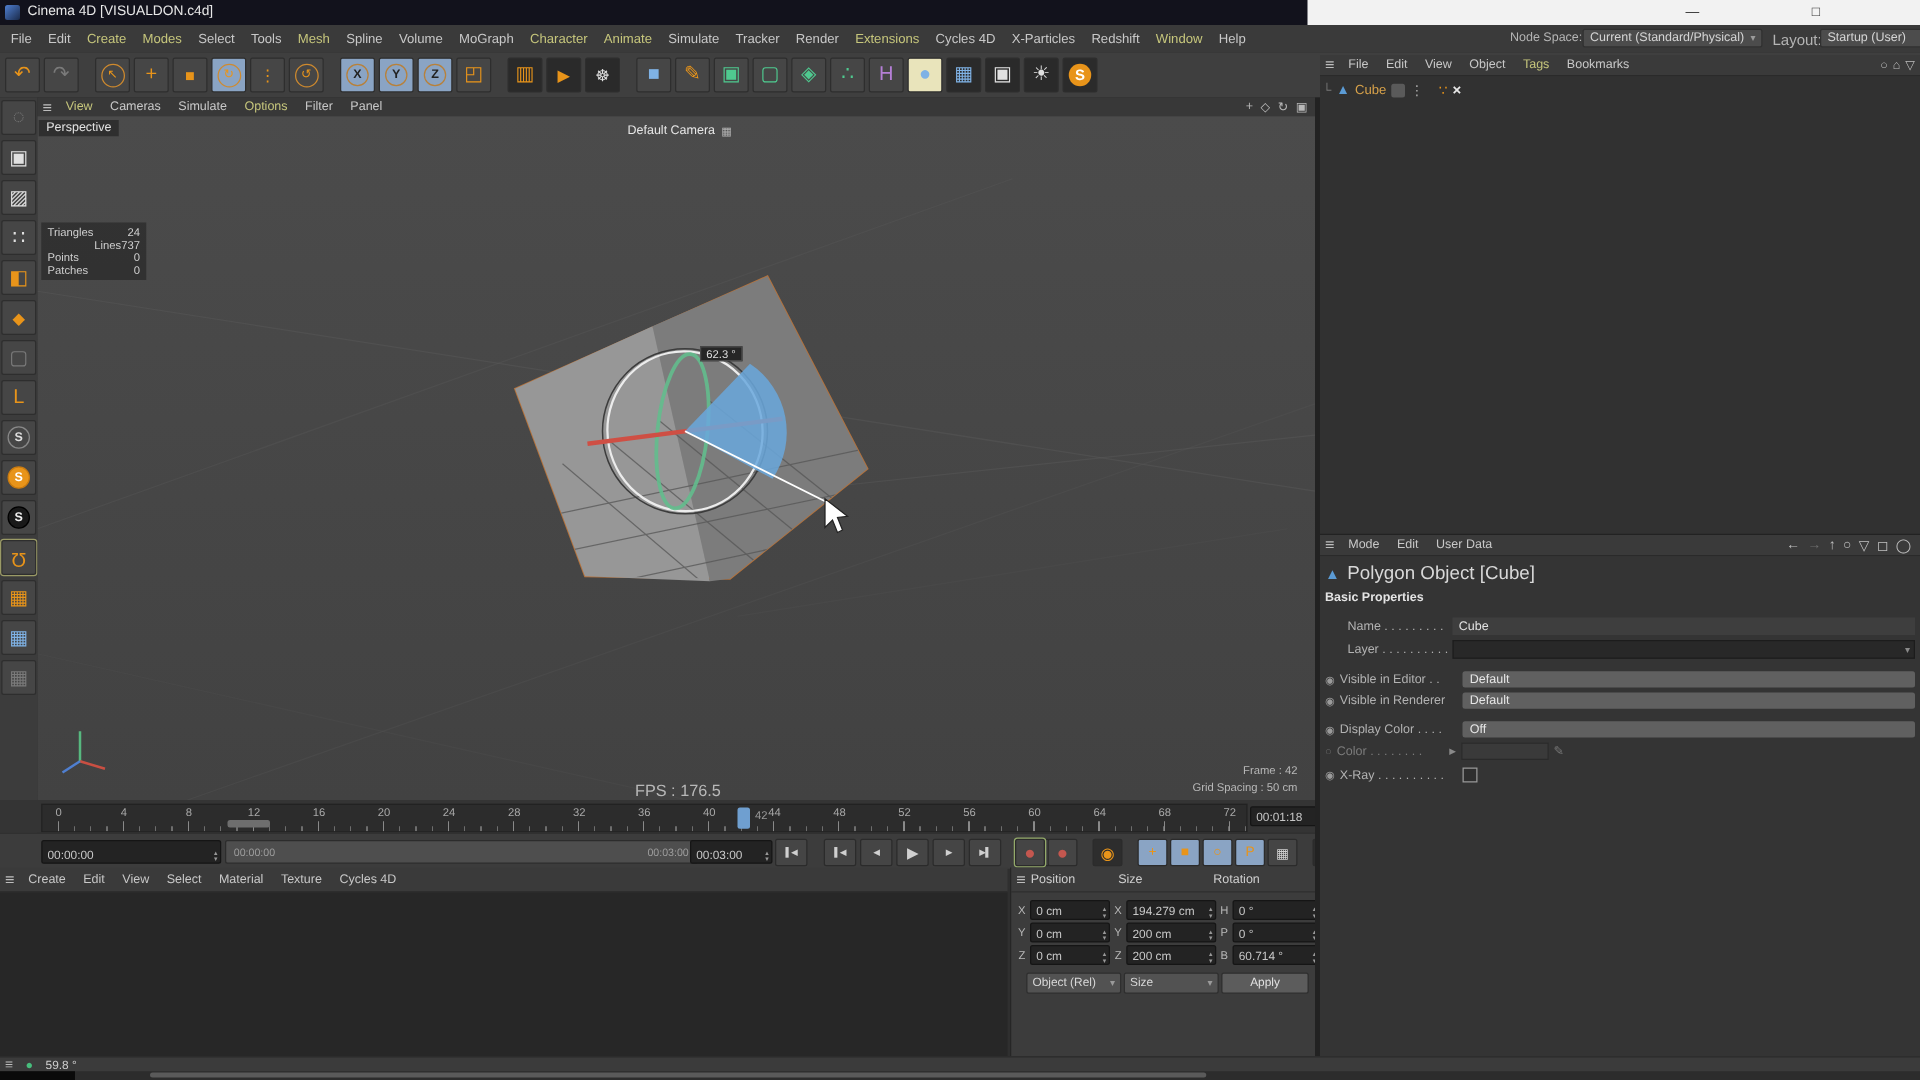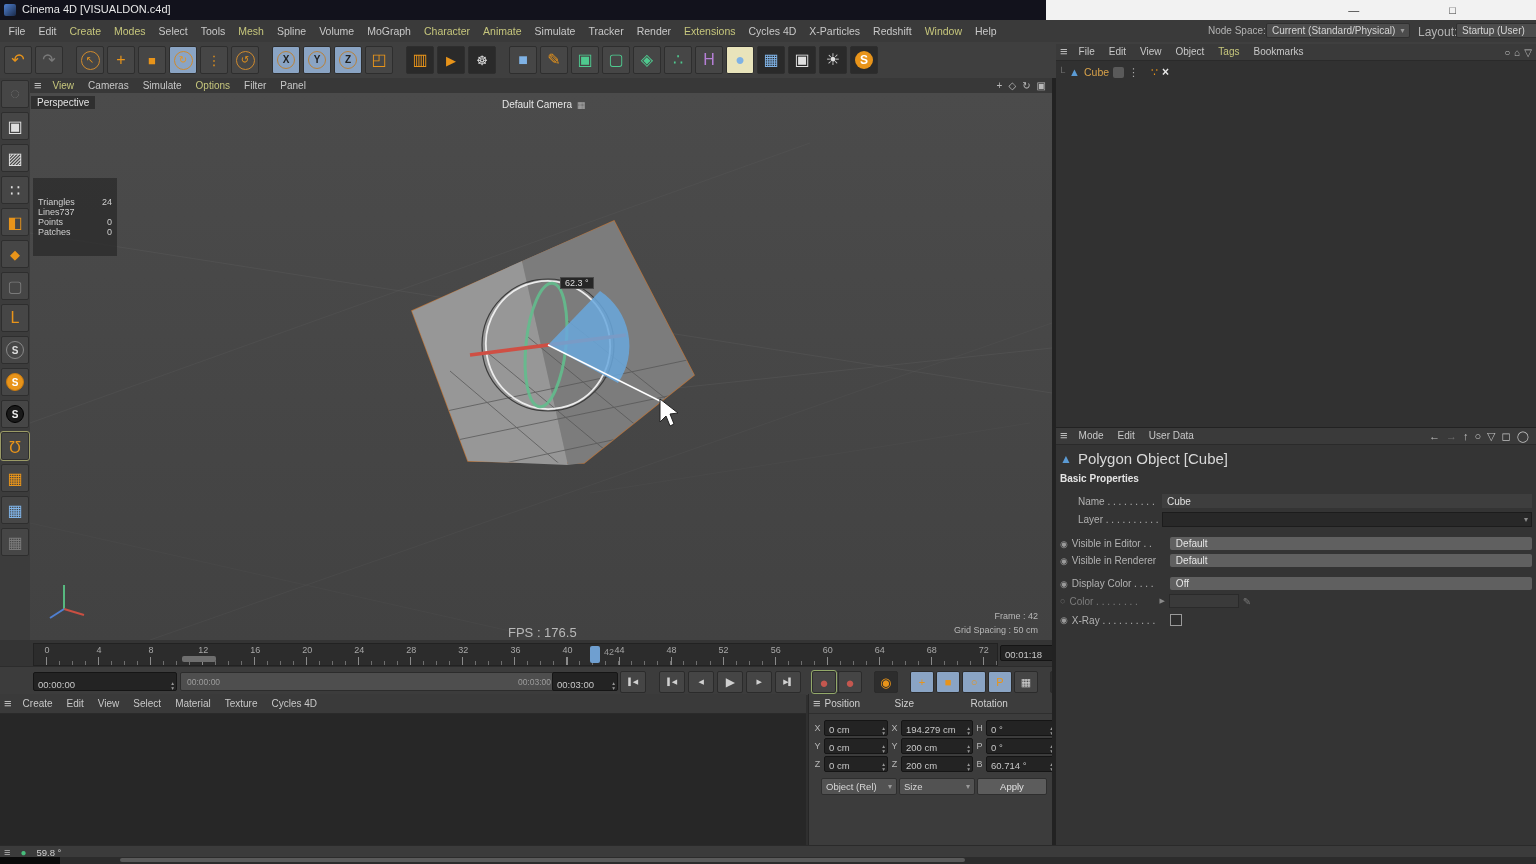--- a/index.html
+++ b/index.html
@@ -378,26 +378,26 @@
         </g>
       </svg>
 
       <div class="abs" style="left:1px;top:3px;background:rgba(42,42,42,.85);padding:1px 6px;font-size:10px;color:#e2e2e2">Perspective</div>
 
       <div class="abs row" style="left:472px;top:6px;gap:5px">
         <span style="font-size:10px;color:#e6e6e6">Default Camera</span>
         <span style="font-size:9px;color:#b0b0b0">▦</span>
       </div>
 
-      <div class="abs" style="left:3px;top:85px;width:74px;background:rgba(44,44,44,.8);padding:19px 5px">
+      <div class="abs" style="left:3px;top:85px;width:74px;background:rgba(44,44,44,.8);padding:3px 5px">
         <div class="row" style="justify-content:space-between">
           <span style="font-size:9px;color:#cfcfcf">Triangles</span>
           <span style="font-size:9px;color:#cfcfcf">24</span>
         </div>
-        <div class="row" style="justify-content:flex-start">
+        <div class="row" style="justify-content:flex-end">
           <span style="font-size:9px;color:#cfcfcf">Lines</span>
           <span style="font-size:9px;color:#cfcfcf">737</span>
         </div>
         <div class="row" style="justify-content:space-between">
           <span style="font-size:9px;color:#cfcfcf">Points</span>
           <span style="font-size:9px;color:#cfcfcf">0</span>
         </div>
         <div class="row" style="justify-content:space-between">
           <span style="font-size:9px;color:#cfcfcf">Patches</span>
           <span style="font-size:9px;color:#cfcfcf">0</span>

